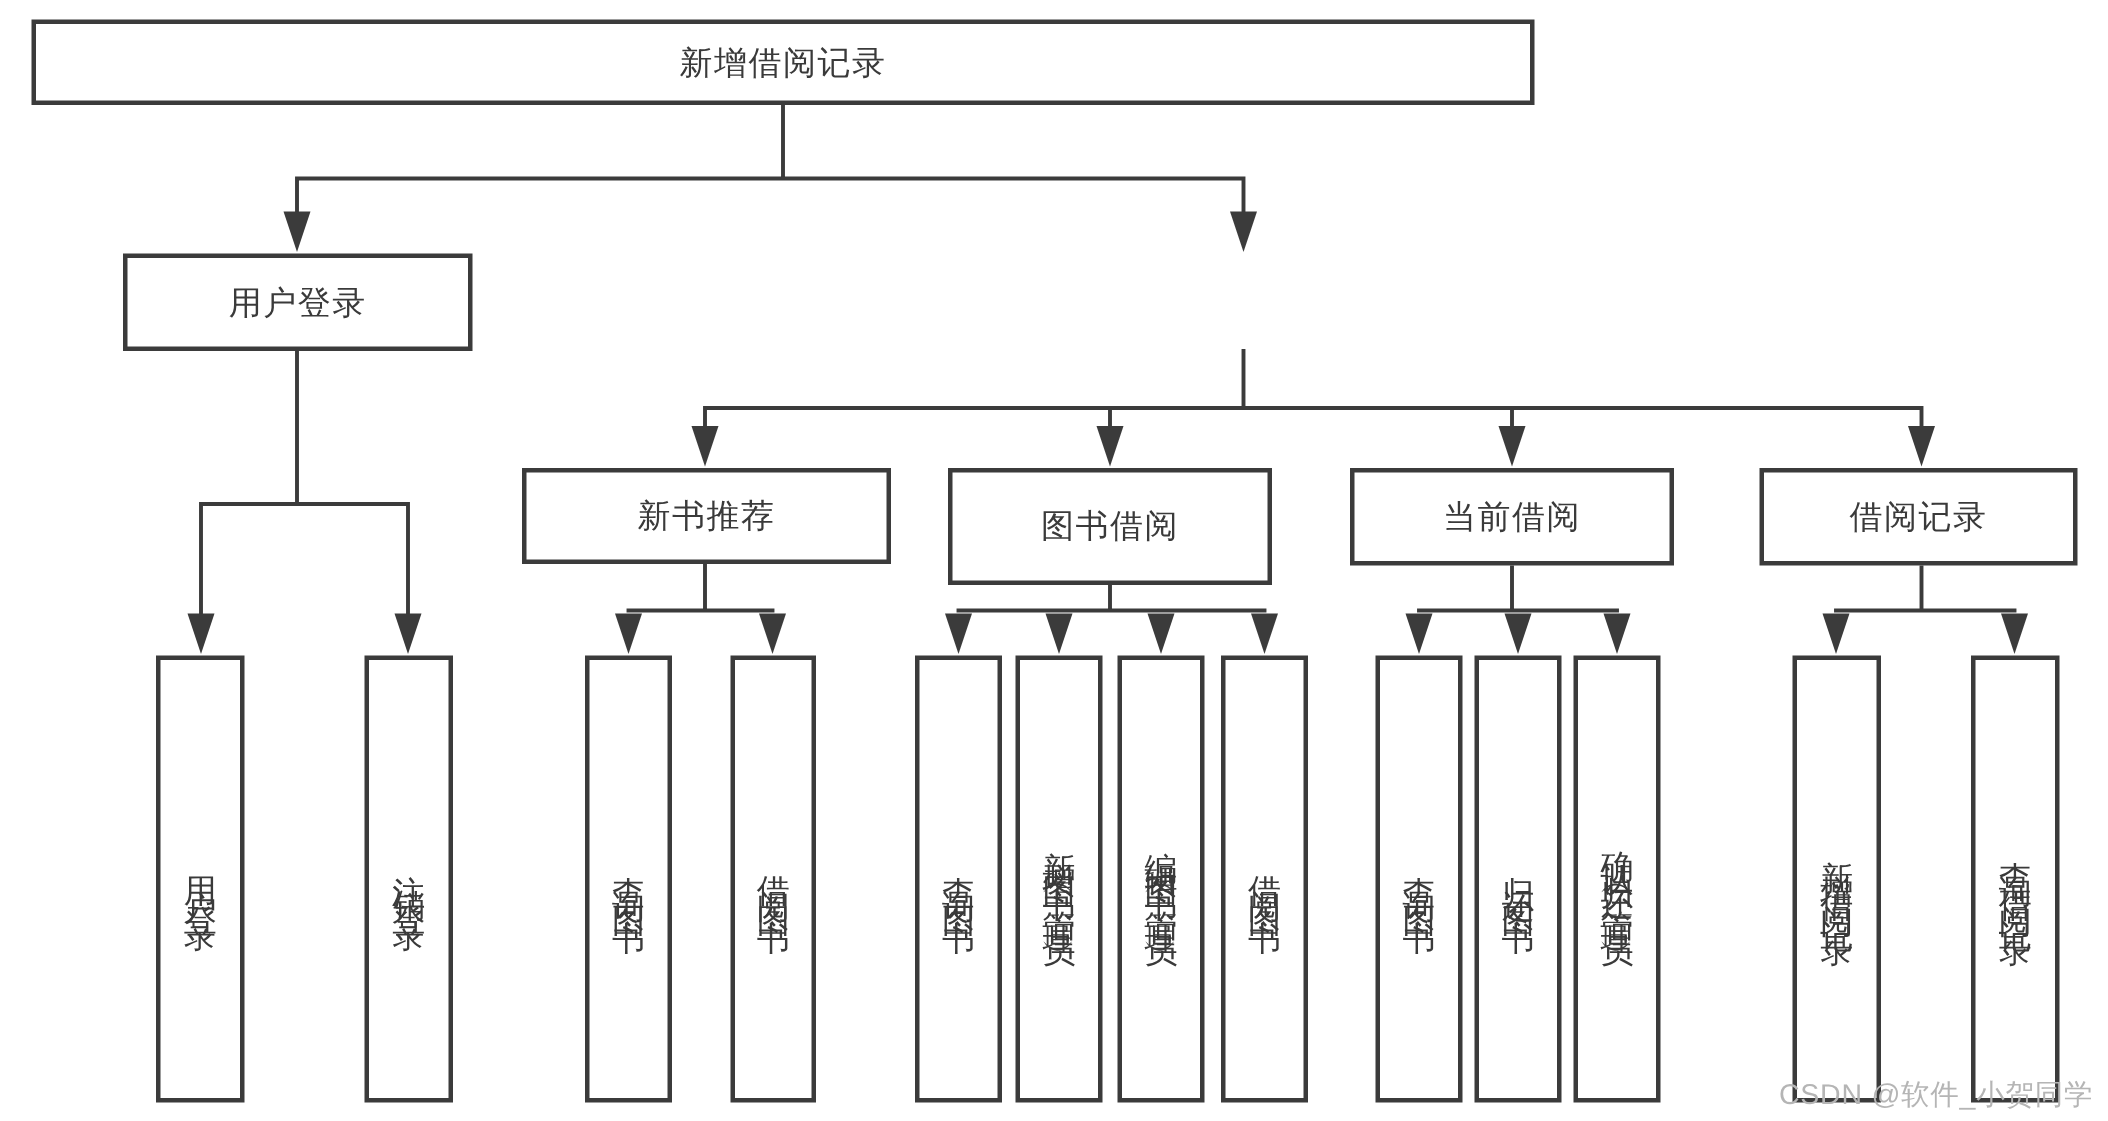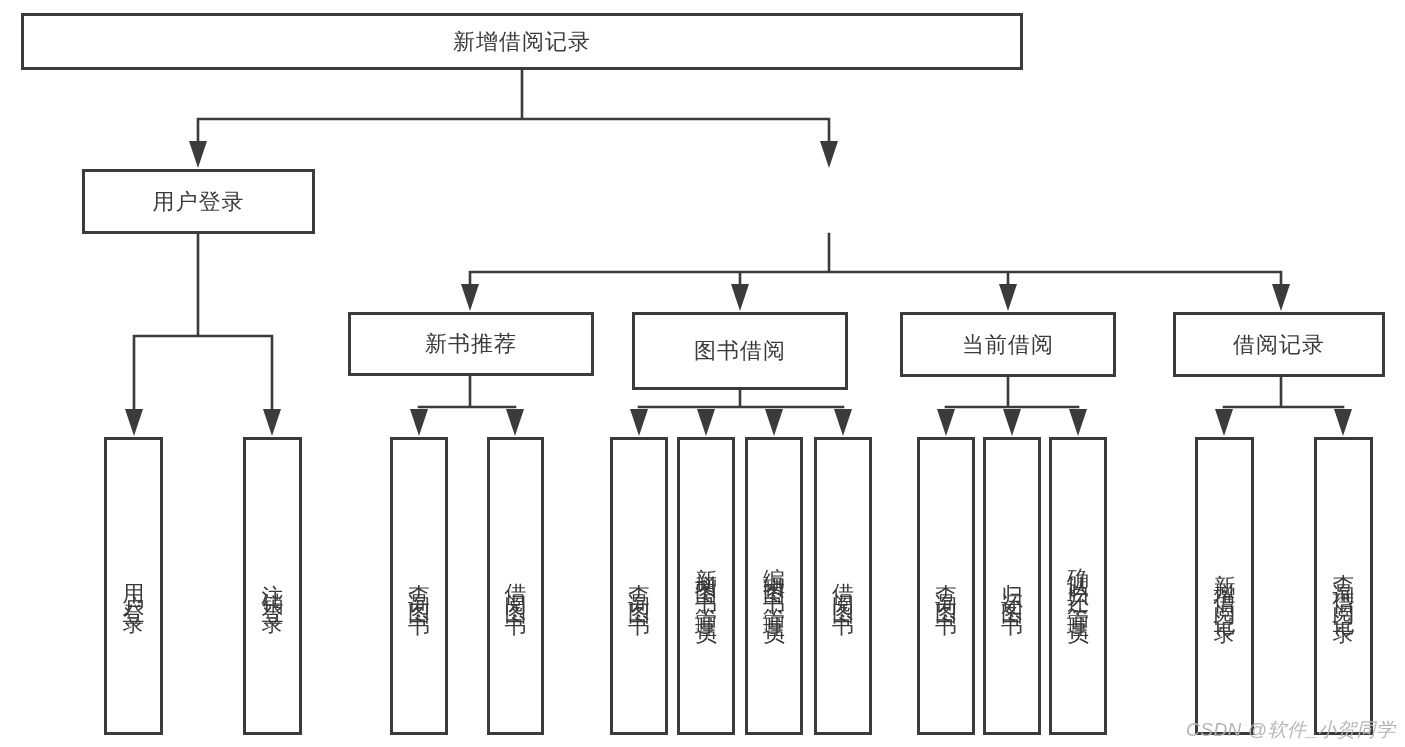--- a/index.html
+++ b/index.html
@@ -41,21 +41,20 @@
   .leaf .v.long { letter-spacing: 8px; }
   .watermark {
     position: absolute;
     left: 1186px;
     top: 717px;
     z-index: 2;
     font-size: 19px;
     color: var(--watermark, #b5b5b5);
     letter-spacing: 0.5px;
     white-space: nowrap;
-    font-style: italic;
   }
 </style>
 </head>
 <body>
 
 <div class="stage">
 
   <svg class="connectors" width="1405" height="747" viewBox="0 0 1405 747">
     <path d="
       M522 70 V119

